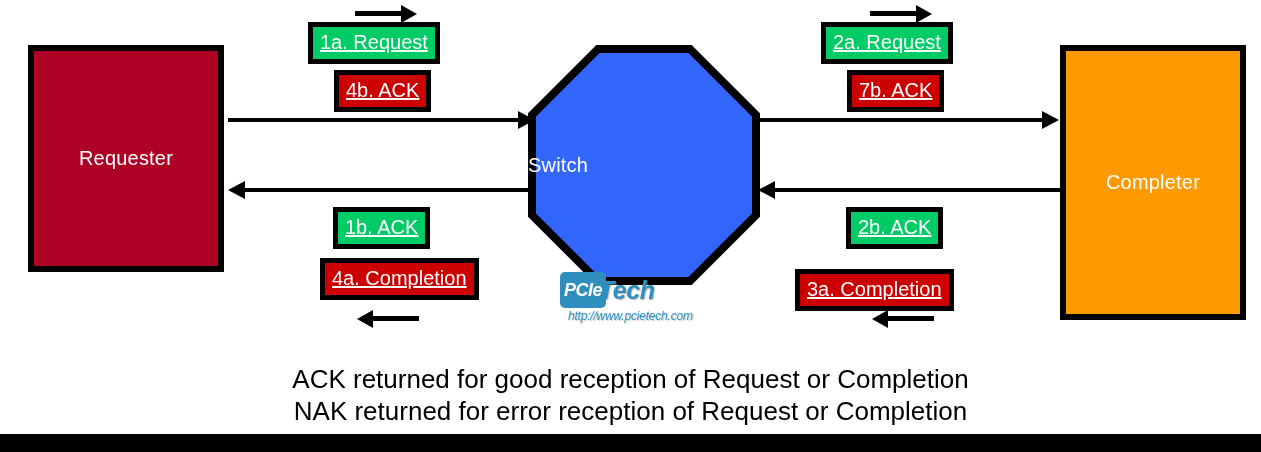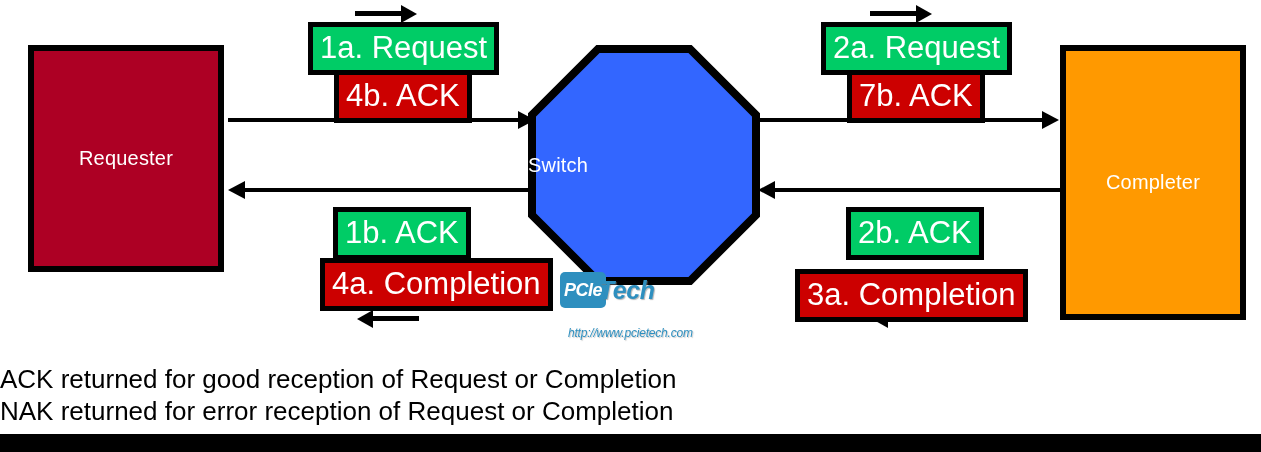--- a/index.html
+++ b/index.html
@@ -107,26 +107,27 @@
   }
   .mini-head-right { border-left: 16px solid #000000; }
   .mini-head-left  { border-right: 16px solid #000000; }
 
   
   .tag {
     position: absolute;
     border: 5px solid #000000;
     box-sizing: border-box;
     color: #ffffff;
-    font-size: 31px;
+    font-size: 20px;
     font-family: "Liberation Sans", sans-serif;
     line-height: 1;
     padding: 5px 7px 7px 7px;
     white-space: nowrap;
     text-align: center;
+    text-decoration: underline;
   }
   .tag-green { background: #00CC66; }
   .tag-red   { background: #CC0000; }
 
   
   #watermark {
     position: absolute;
     left: 560px;
     top: 275px;
     width: 176px;
@@ -160,33 +161,33 @@
     line-height: 28px;
     margin-left: -7px;
     letter-spacing: -0.5px;
     text-shadow: 1px 1px 1px rgba(120,120,120,0.55);
   }
   #wm-url {
     color: #2E8FBF;
     font-family: "Liberation Sans", sans-serif;
     font-style: italic;
     font-size: 12px;
-    margin-top: 21px;
+    margin-top: 4px;
     margin-left: 8px;
     letter-spacing: -0.2px;
     text-shadow: 1px 1px 1px rgba(150,150,150,0.5);
   }
 
   
   #caption {
     position: absolute;
     left: 0;
     top: 363px;
     width: 1261px;
-    text-align: left;
+    text-align: center;
   }
   .caption-line {
     font-family: "Liberation Sans", sans-serif;
     font-size: 26px;
     color: #000000;
     line-height: 32px;
     white-space: nowrap;
   }
 
   

